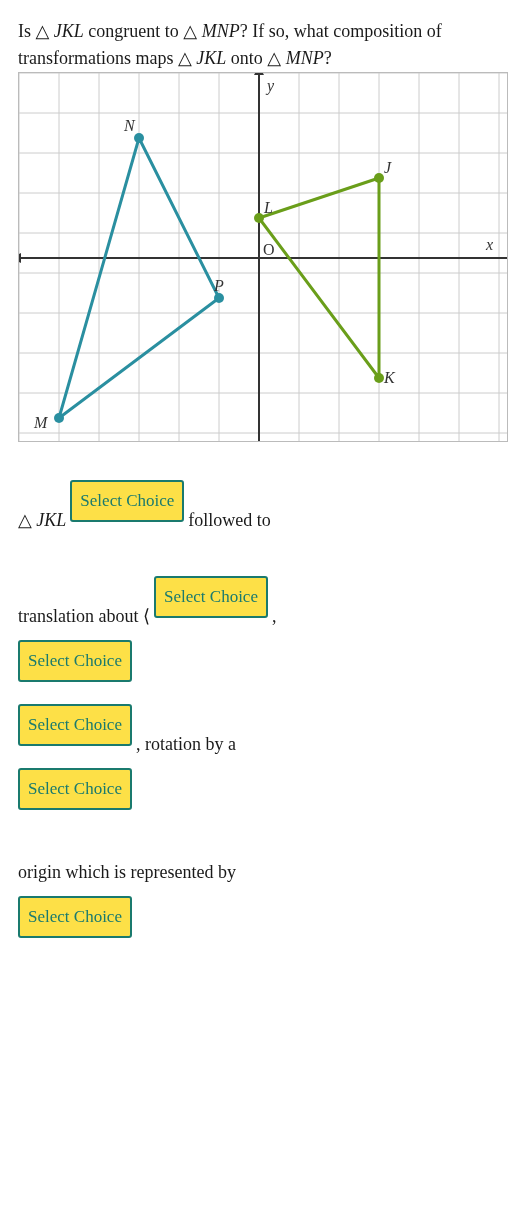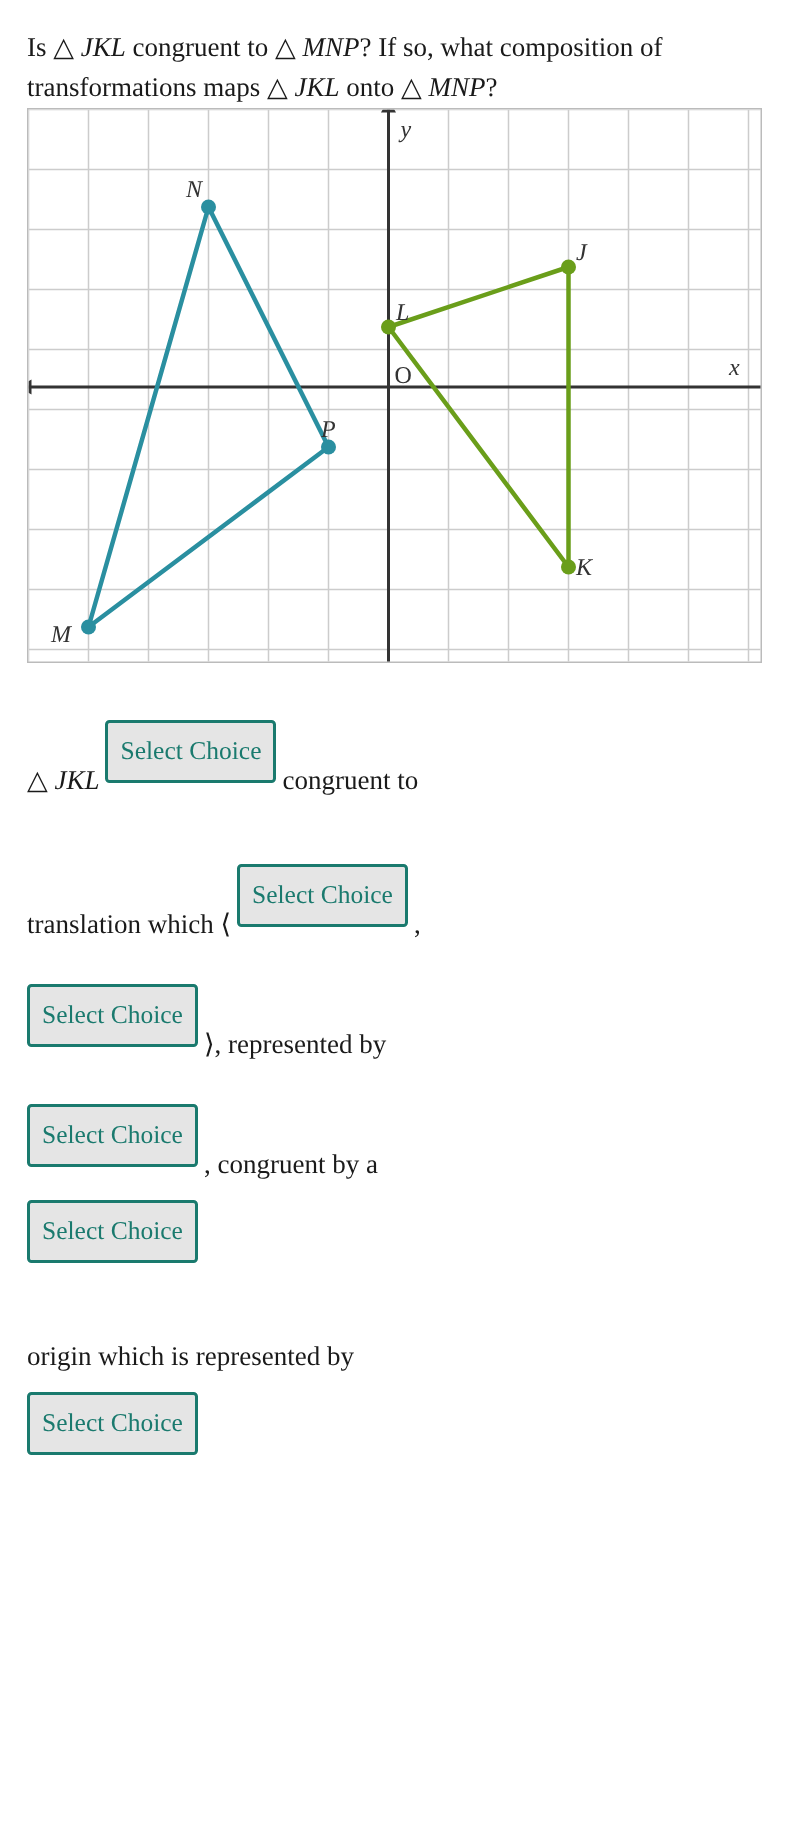--- a/index.html
+++ b/index.html
@@ -40,21 +40,21 @@
     }
     .select-box {
       display: inline-flex;
       align-items: center;
       border: 2px solid #1a7a6e;
       border-radius: 3px;
       padding: 2px 8px;
       color: #1a7a6e;
       font-size: 17px;
       cursor: pointer;
-      background: #e5e5e5;
+      background: #fde047;
       min-width: 60px;
       min-height: 34px;
     }
     .text-segment {
       font-size: 18px;
       margin-top: 38px;
     }
   </style>
 </head>
 <body>
@@ -130,45 +130,44 @@
   </svg>
 </div>
 
 <div class="answer-section">
 
   <div class="answer-line">
     <span class="text-segment">△ <em>JKL</em></span>
     <span class="select-box">
       <span>Select Choice</span>
     </span>
-    <span class="text-segment">congruent to</span>
+    <span class="text-segment">followed to</span>
   </div>
 
   <div style="height:16px;"></div>
 
   <div class="answer-line">
-    <span class="text-segment">translation which ⟨</span>
+    <span class="text-segment">translation about ⟨</span>
     <span class="select-box">
       <span>Select Choice</span>
     </span>
     <span class="text-segment">,</span>
   </div>
 
   <div class="answer-line">
     <span class="select-box">
       <span>Select Choice</span>
     </span>
-    <span class="text-segment">⟩, represented by</span>
   </div>
 
   <div class="answer-line">
     <span class="select-box">
       <span>Select Choice</span>
     </span>
-    <span class="text-segment">, congruent by a</span>
+    <span class="text-segment">, rotation by a</span>
   </div>
 
   <div class="answer-line">
     <span class="select-box">
       <span>Select Choice</span>
     </span>
   </div>
 
   <div class="answer-line">
     <span class="text-segment">origin which is represented by</span>

